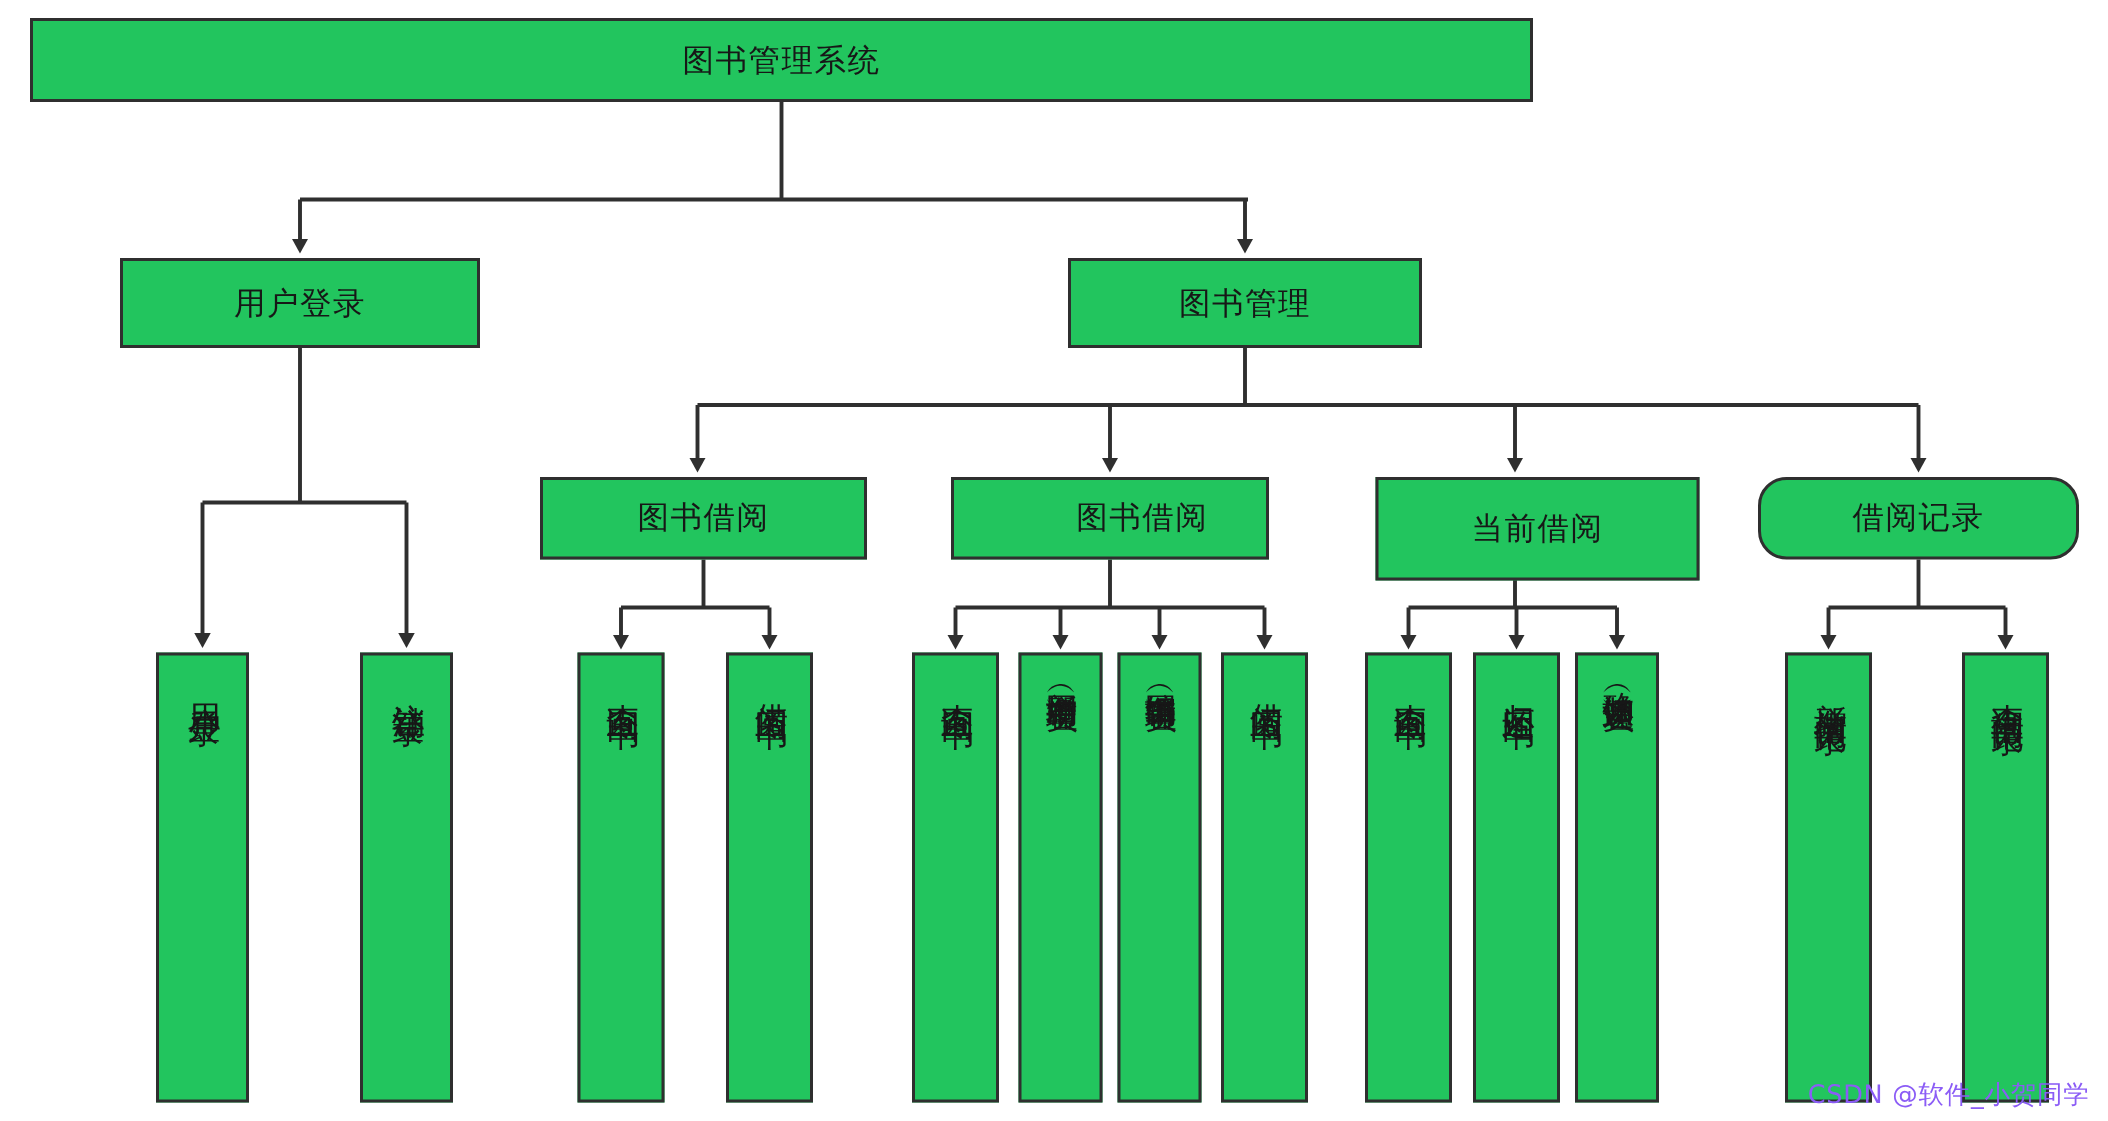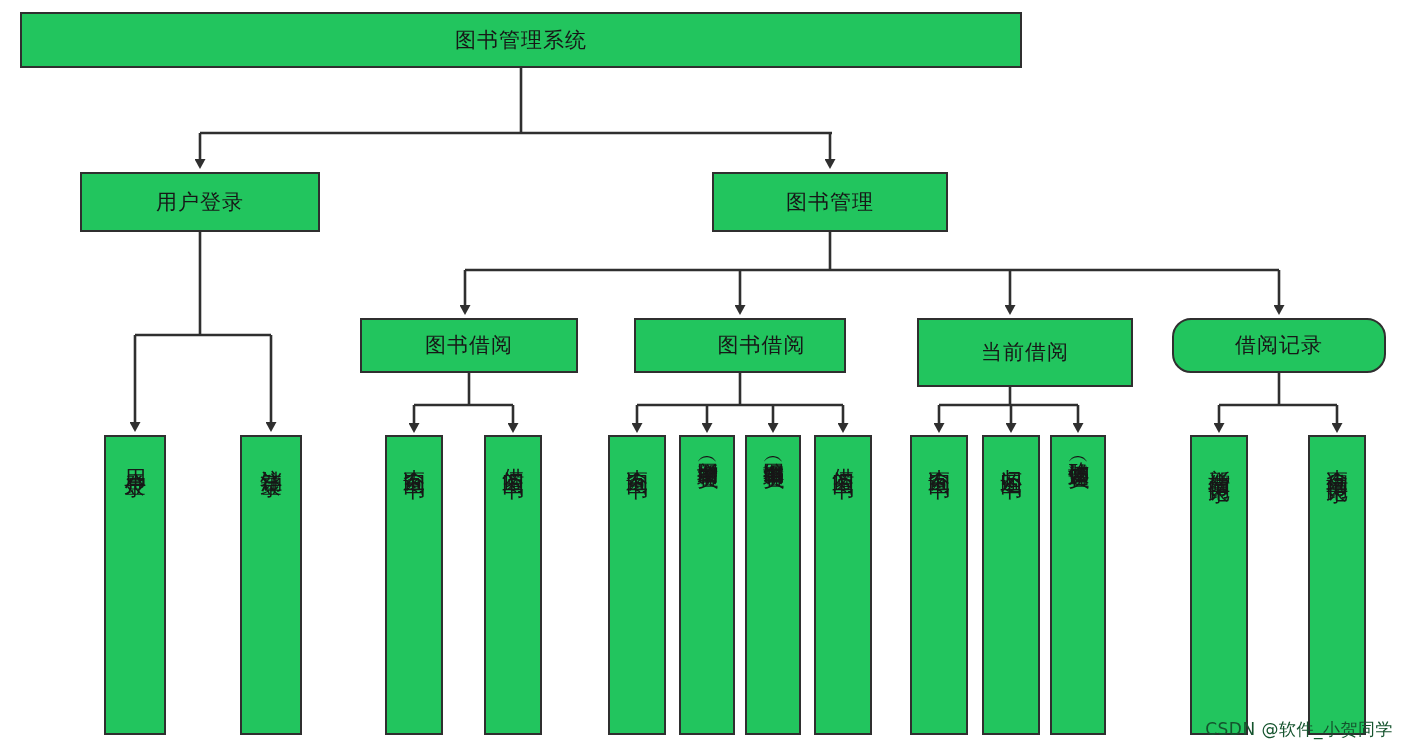--- a/index.html
+++ b/index.html
@@ -54,21 +54,21 @@
   }
   .leaf.tall .lbl{
     font-size:21px;
     letter-spacing:1px;
   }
   #watermark{
     position:absolute;
     right:12px;
     bottom:6px;
     font-size:17px;
-    color:#14532d;
+    color:#8b5cf6;
     letter-spacing:0.5px;
     z-index:5;
     white-space:nowrap;
   }
 </style>
 </head>
 <body>
 
 <div id="stage">
 

